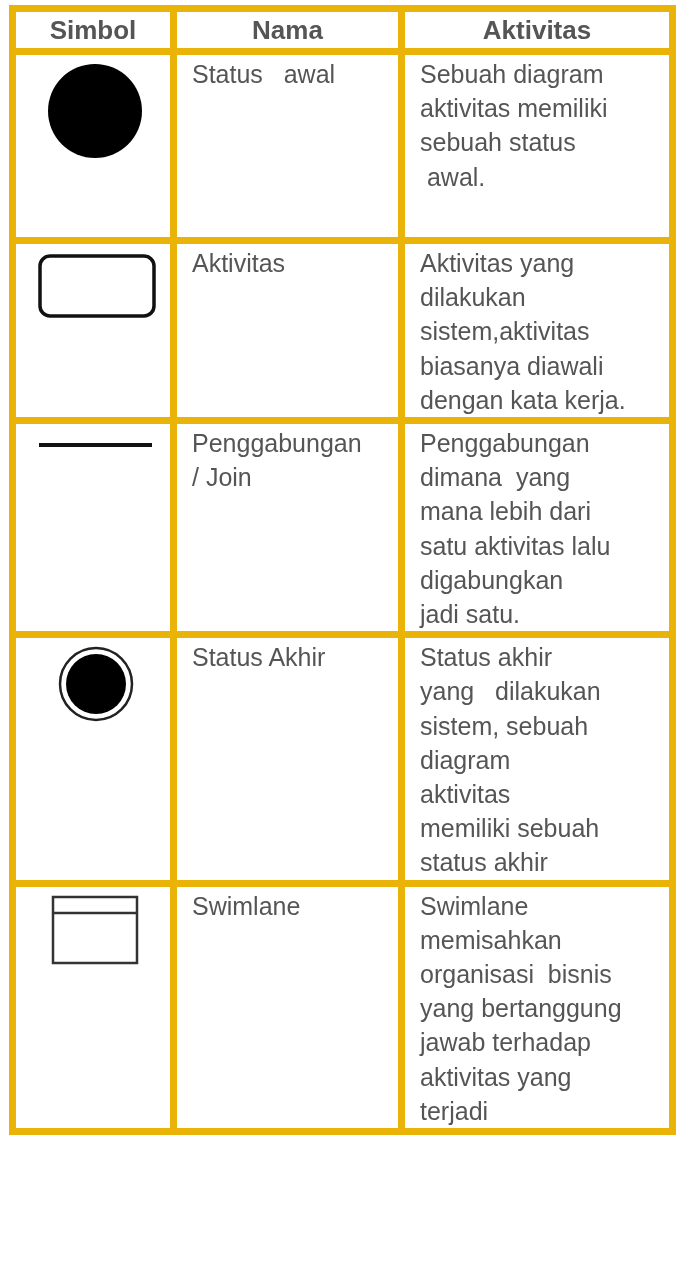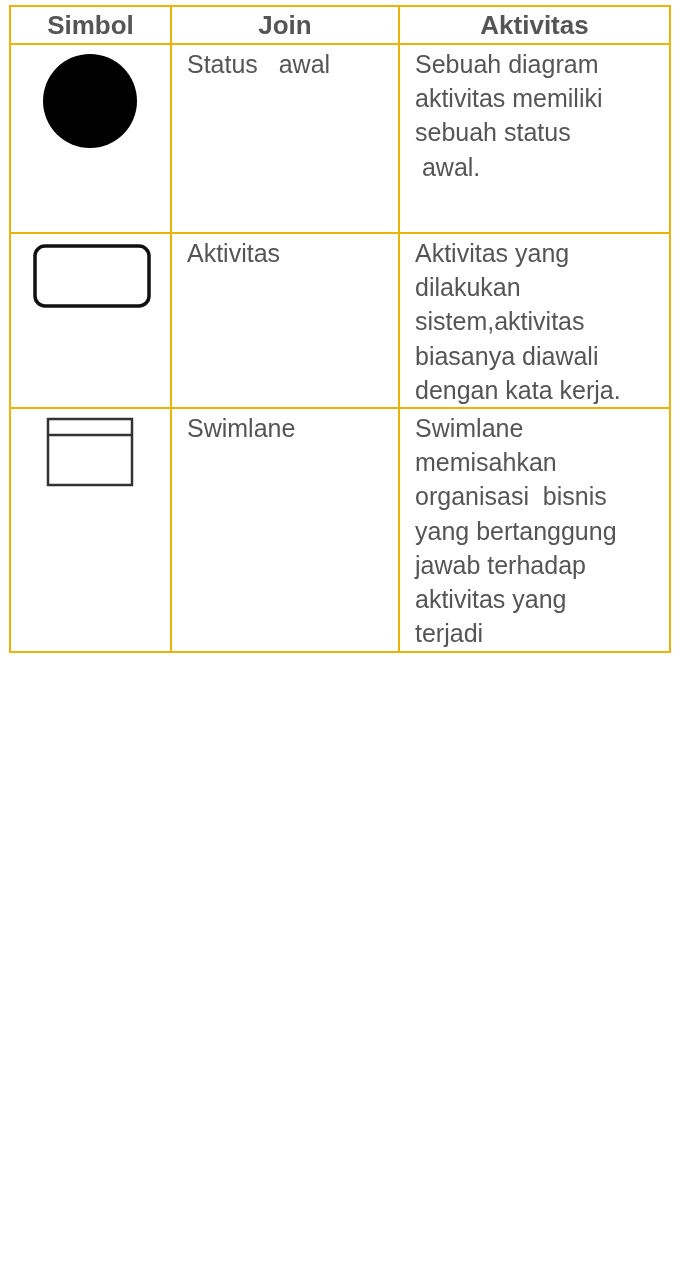--- a/index.html
+++ b/index.html
@@ -1,39 +1,39 @@
 <!DOCTYPE html>
 <html><head>
 <meta charset="utf-8">
 <style>
   html, body { margin:0; padding:0; background:#ffffff; }
   body { width:678px; height:1272px; position:relative; overflow:hidden;
          font-family:"Liberation Sans", "DejaVu Sans", sans-serif; color:#555555; }
   table { position:absolute; left:9px; top:5px; width:660px;
           border-collapse:collapse; table-layout:fixed; }
-  td, th { border:2px solid #eab308; vertical-align:top; padding:0; }
+  td, th { border:7px solid #eab308; vertical-align:top; padding:0; }
   th { height:36px; font-size:26px; font-weight:bold; color:#555; text-align:center; vertical-align:middle; }
   td.sym { position:relative; }
   td.txt { font-size:25px; line-height:34.2px; padding:2px 8px 0 15px; white-space:pre-wrap; }
   td.name { padding-left:15px; }
   .icon { position:absolute; }
 </style>
 </head>
 <body>
 
 <table>
   <colgroup>
       <col style="width:161px">
       <col style="width:228px">
       <col style="width:271px">
     </colgroup>
   <tbody>
       <tr>
     <th>Simbol</th>
-    <th>Join</th>
+    <th>Nama</th>
     <th>Aktivitas</th>
   </tr>
   <tr style="height:189px">
     <td class="sym">
       <svg class="icon" style="left:31px;top:8px" width="96" height="96">
             <ellipse cx="48" cy="48" rx="47" ry="47" fill="#000"></ellipse>
           </svg>
     </td>
     <td class="txt name">Status   awal</td>
     <td class="txt">Sebuah diagram
@@ -47,20 +47,51 @@
             <rect x="2" y="2" width="114" height="60" rx="10" ry="10" fill="#fff" stroke="#111" stroke-width="3.5"></rect>
           </svg>
     </td>
     <td class="txt name">Aktivitas</td>
     <td class="txt">Aktivitas yang
 dilakukan
 sistem,aktivitas
 biasanya diawali
 dengan kata kerja.</td>
   </tr>
+  <tr style="height:206px">
+    <td class="sym">
+      <svg class="icon" style="left:23px;top:17px" width="114" height="10">
+            <rect x="0" y="2" width="113" height="4" fill="#111"></rect>
+          </svg>
+    </td>
+    <td class="txt name">Penggabungan
+/ Join</td>
+    <td class="txt">Penggabungan
+dimana  yang
+mana lebih dari
+satu aktivitas lalu
+digabungkan
+jadi satu.</td>
+  </tr>
+  <tr style="height:240px">
+    <td class="sym">
+      <svg class="icon" style="left:42px;top:8px" width="76" height="76">
+            <ellipse cx="38" cy="38" rx="36" ry="36" fill="#fff" stroke="#222" stroke-width="2.5"></ellipse>
+            <ellipse cx="38" cy="38" rx="30" ry="30" fill="#000"></ellipse>
+          </svg>
+    </td>
+    <td class="txt name">Status Akhir</td>
+    <td class="txt">Status akhir
+yang   dilakukan
+sistem, sebuah
+diagram
+aktivitas
+memiliki sebuah
+status akhir</td>
+  </tr>
   <tr style="height:244px">
     <td class="sym">
       <svg class="icon" style="left:35px;top:8px" width="90" height="72">
             <rect x="2" y="2" width="84" height="66" fill="#fff" stroke="#333" stroke-width="2.5"></rect>
             <line x1="2" y1="18" x2="86" y2="18" stroke="#333" stroke-width="2.5"></line>
           </svg>
     </td>
     <td class="txt name">Swimlane</td>
     <td class="txt">Swimlane
 memisahkan

